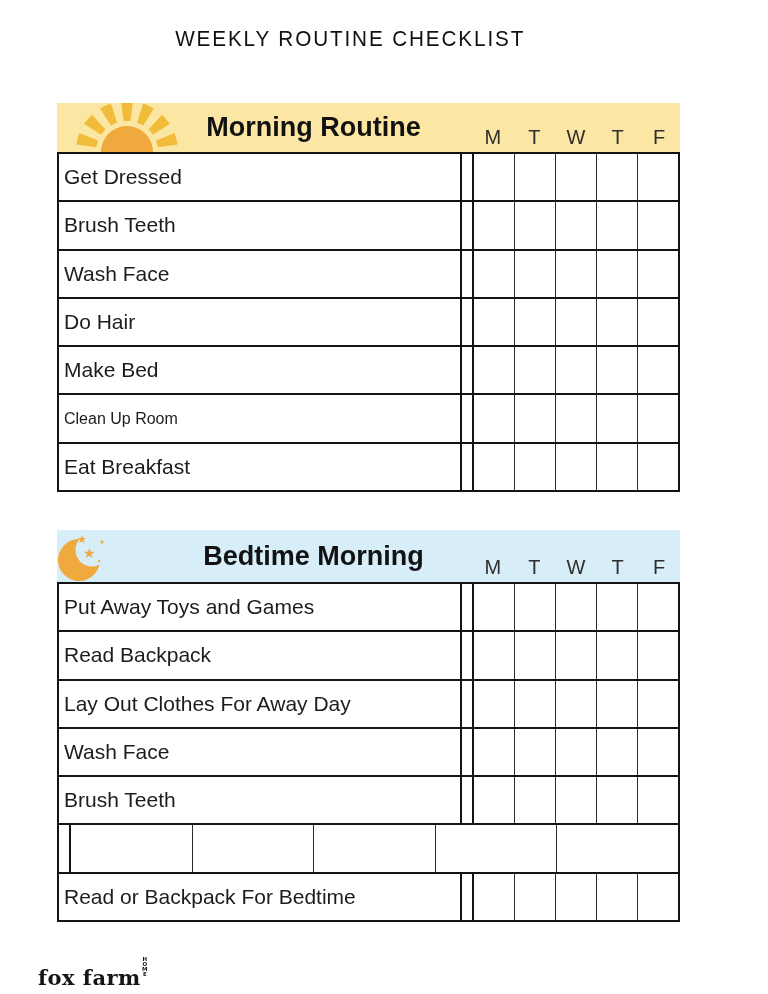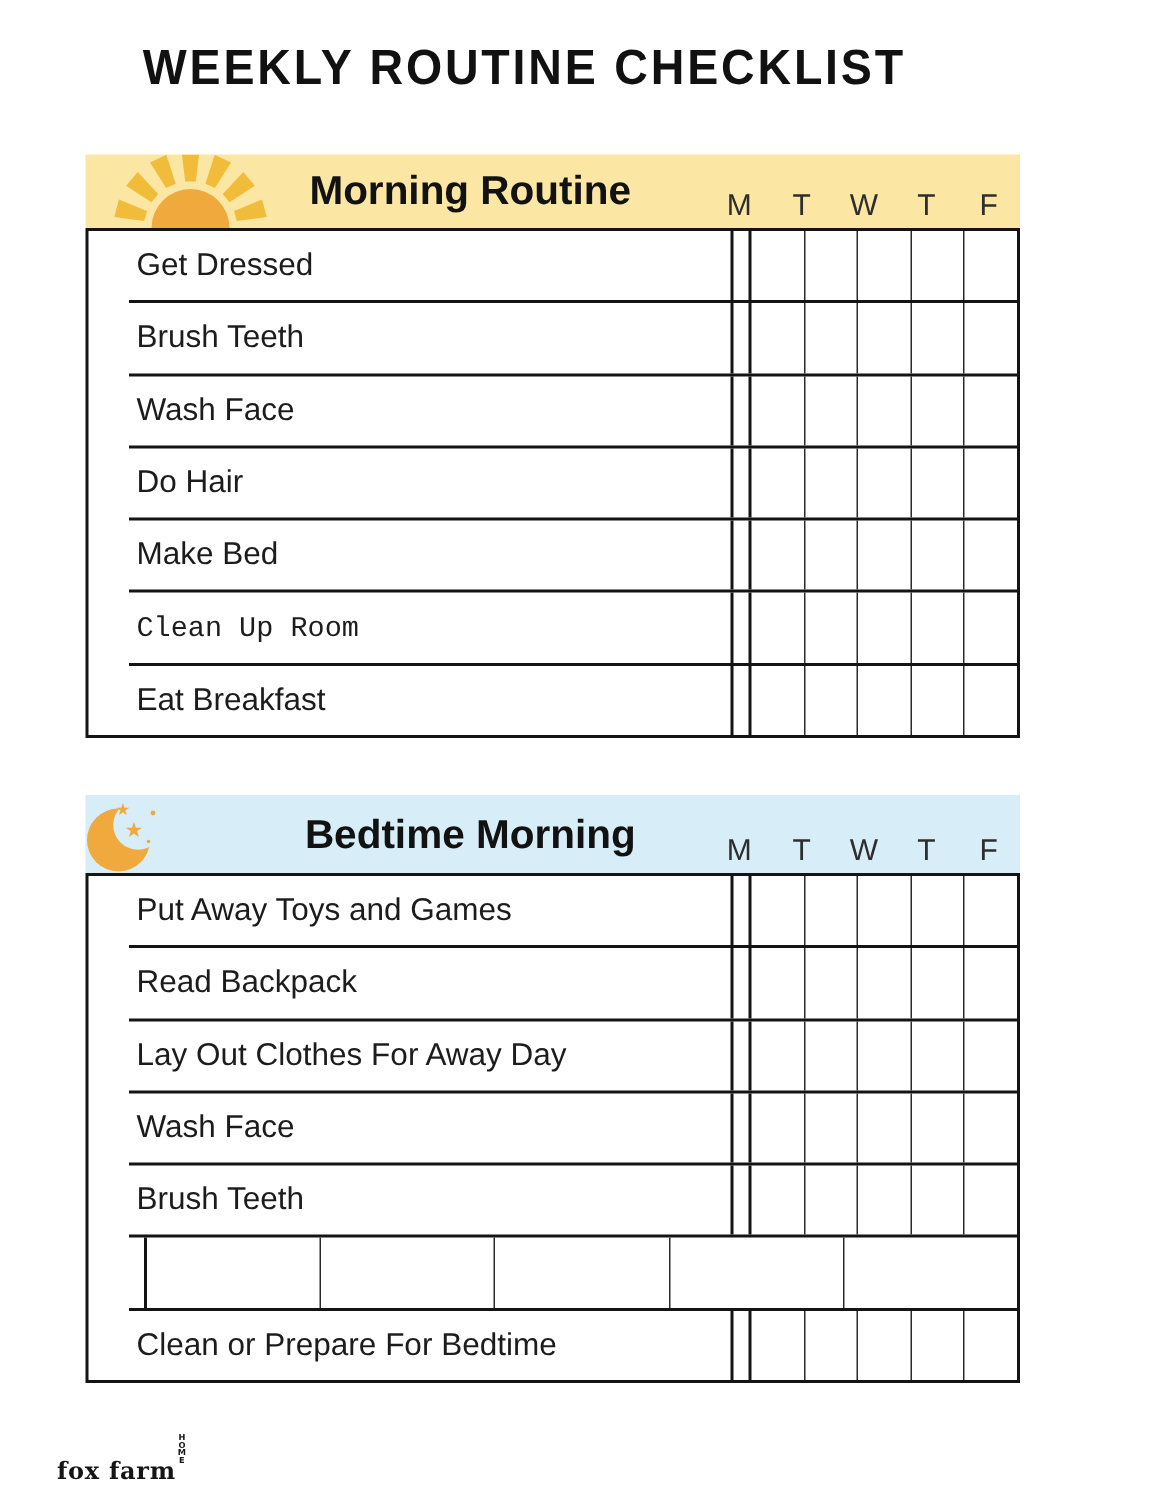--- a/index.html
+++ b/index.html
@@ -7,21 +7,21 @@
     position:relative;
     width:768px;height:994px;
     background:#ffffff;
     font-family:"Liberation Sans",sans-serif;
     overflow:hidden;
   }
   
   .page-title{
     position:absolute;top:26px;left:0;width:700px;
     text-align:center;
-    font-weight:bold;font-size:33px;letter-spacing:2px;
+    font-weight:normal;font-size:22px;letter-spacing:2px;
     color:#111;
   }
   .page-title span{display:inline-block;transform:scaleX(.94);}
 
   
   .band{
     position:absolute;left:57px;width:623px;height:49px;
     display:flex;
   }
   .band-morning{top:103px;background:#FBE7A3;}
@@ -45,51 +45,50 @@
     font-size:20px;color:#2e2e2e;
   }
 
   
   .grid{
     position:absolute;left:57px;width:623px;height:340px;
     border:2.5px solid #141414;
     box-sizing:border-box;
     display:flex;flex-direction:column;
     background:#fff;
-    padding-left:27px;
   }
   .grid-morning{top:152px;}
   .grid-bedtime{top:582px;}
   .row{flex:1;display:flex;}
   .row:not(:last-child){border-bottom:2px solid #141414;}
   .cell-task{
     width:403px;box-sizing:border-box;
     border-right:2.5px solid #141414;
     display:flex;align-items:center;
     padding-left:5px;
     font-size:21px;color:#1c1c1c;
     font-family:"Liberation Sans",sans-serif;
     white-space:nowrap;
   }
-  .row.alt .cell-task{font-family:Liberation Mono, monospace;font-size:19px;}
+  .row.alt .cell-task{font-family:Liberation Sans, sans-serif;font-size:16px;}
   .cell-spacer{
     width:12px;box-sizing:border-box;
     border-right:2.5px solid #141414;
   }
   .cell-day{flex:1;box-sizing:border-box;border-right:1.5px solid #2b2b2b;}
   .cell-day:last-child{border-right:none;}
 
   
   .footer{
     position:absolute;left:38px;top:960px;height:30px;
     display:flex;align-items:flex-end;
   }
   .brand{
     font-family:"DejaVu Serif",serif;font-weight:bold;
-    font-size:16px;color:#151515;letter-spacing:.5px;
+    font-size:21px;color:#151515;letter-spacing:.5px;
   }
   .brand-small{
     writing-mode:vertical-rl;text-orientation:upright;
     font-family:"DejaVu Sans",sans-serif;font-weight:bold;
     font-size:5.5px;color:#151515;letter-spacing:-1px;
     margin-left:1px;transform:translateY(-14px);
   }
 </style>
 </head>
 <body>
@@ -260,21 +259,21 @@
     </div>
     <div class="row alt">
       <div class="cell-spacer"></div>
       <div class="cell-day"></div>
       <div class="cell-day"></div>
       <div class="cell-day"></div>
       <div class="cell-day"></div>
       <div class="cell-day"></div>
     </div>
     <div class="row">
-      <div class="cell-task">Clean or Prepare For Bedtime</div>
+      <div class="cell-task">Read or Backpack For Bedtime</div>
       <div class="cell-spacer"></div>
       <div class="cell-day"></div>
       <div class="cell-day"></div>
       <div class="cell-day"></div>
       <div class="cell-day"></div>
       <div class="cell-day"></div>
     </div>
   </div>
 
   <div class="footer">

